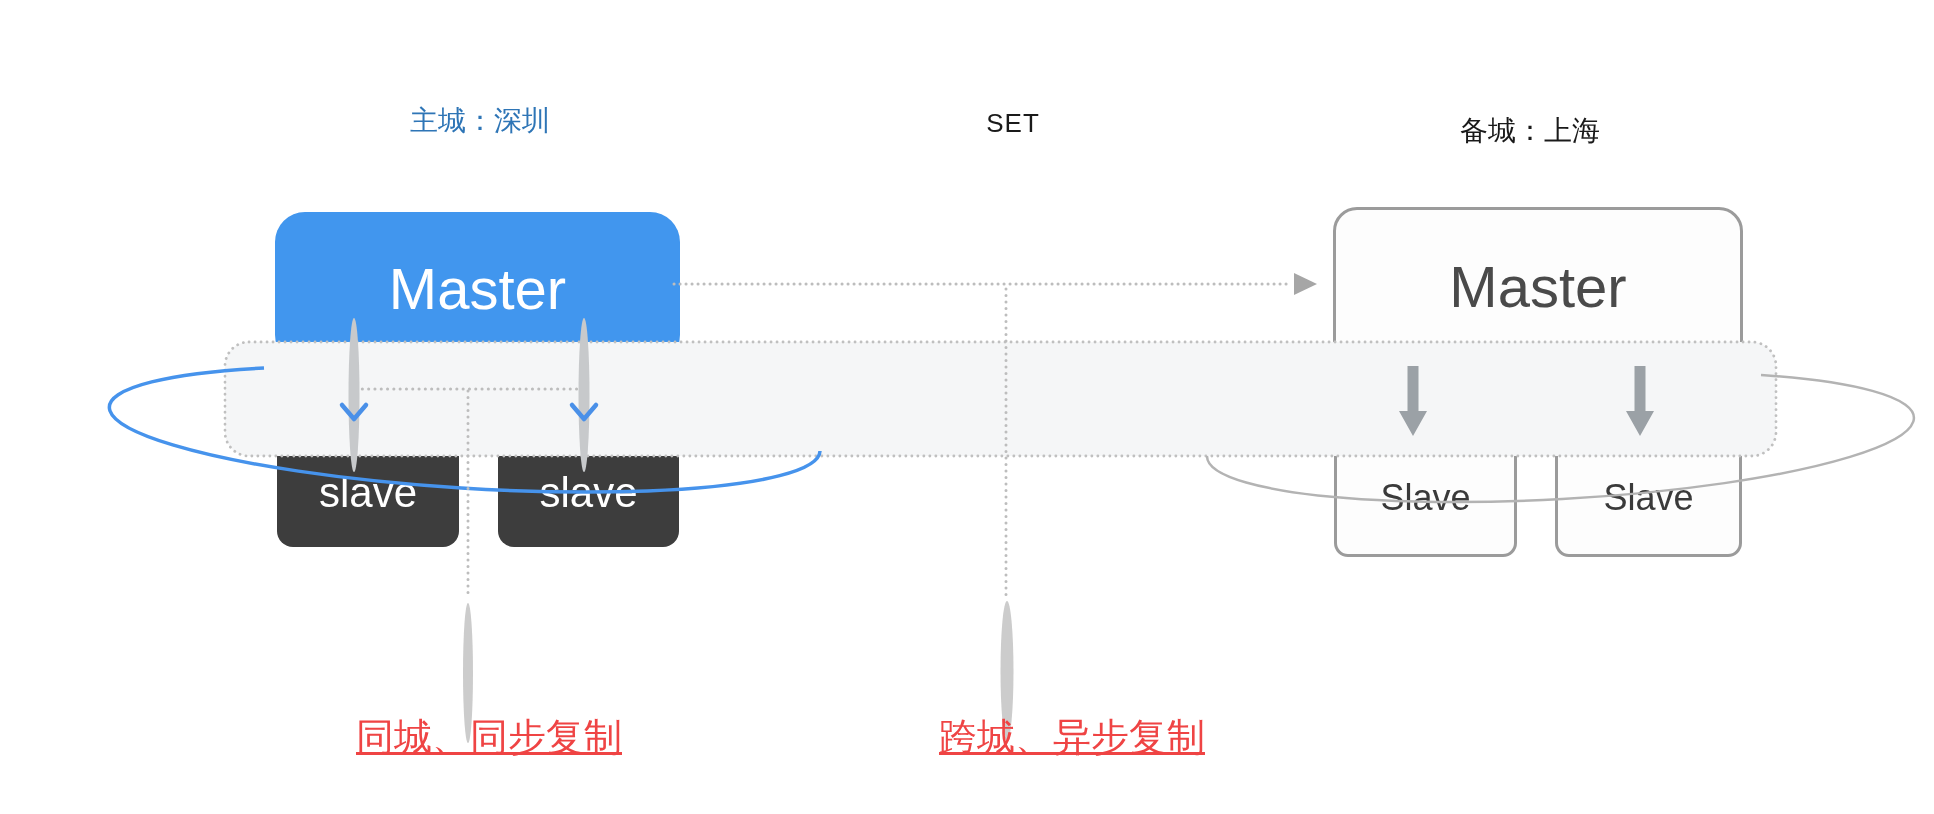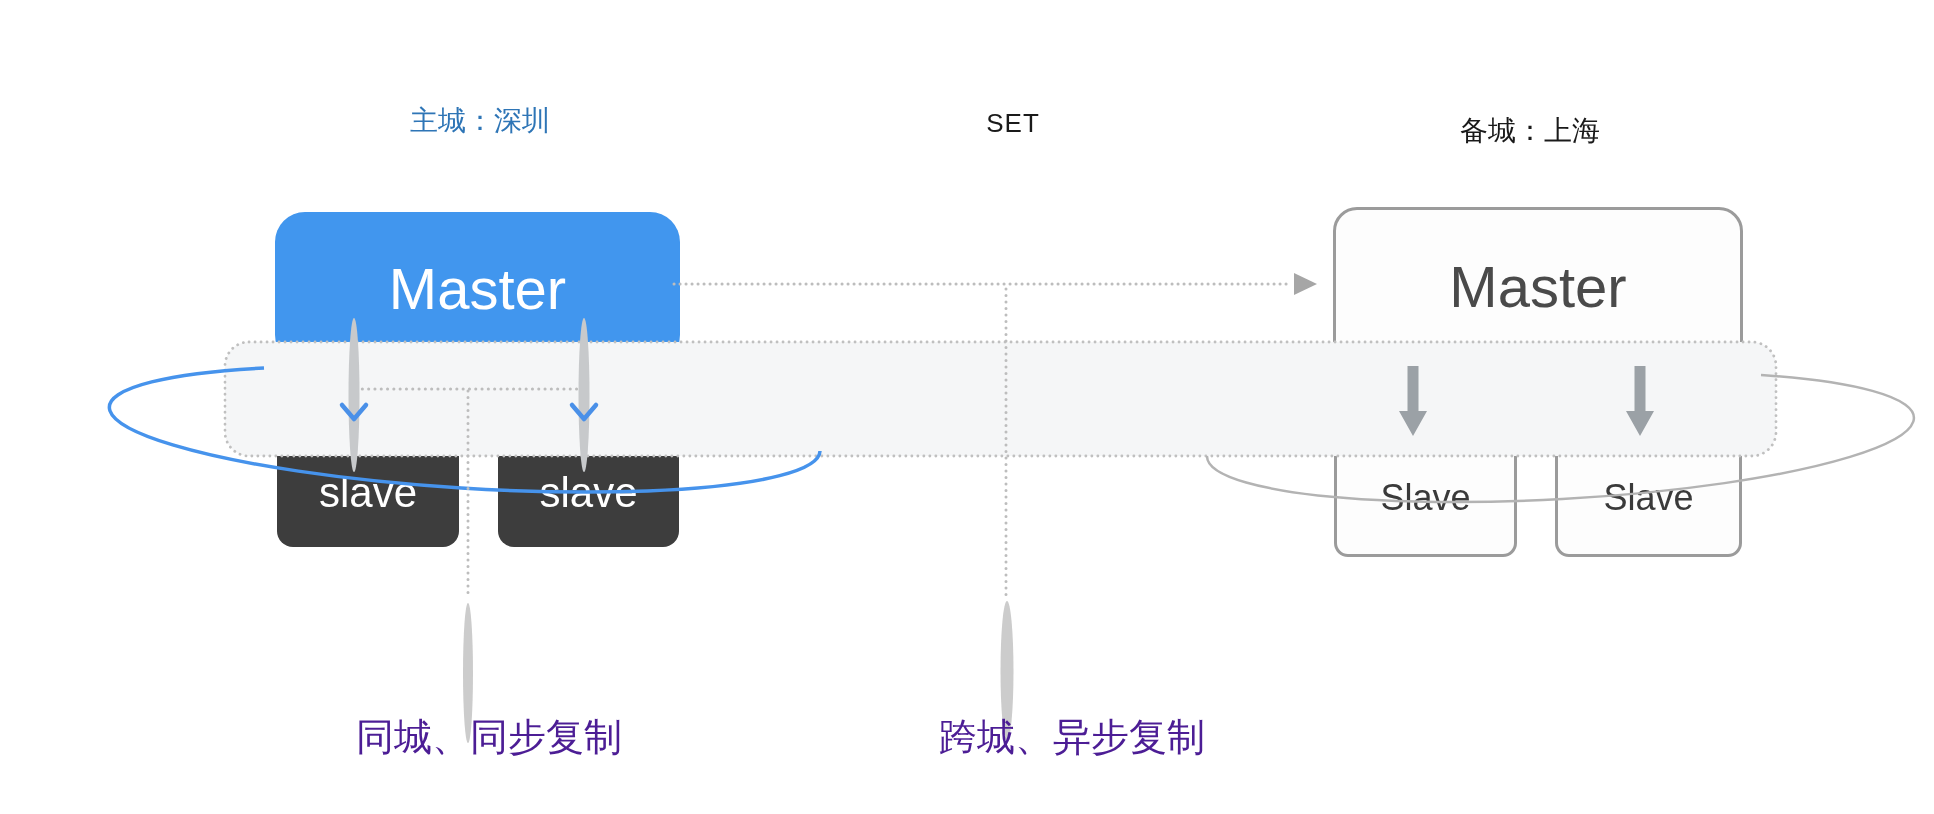--- a/index.html
+++ b/index.html
@@ -38,21 +38,21 @@
   .slave-backup.s2{left:1543px;width:187px;}
   .title{
     position:absolute;transform:translateX(-50%);white-space:nowrap;
     font-size:28px;color:#1a1a1a;z-index:4;
   }
   .title.primary-city{left:480px;top:102px;color:#2e75b6;}
   .title.set{left:1013px;top:108px;font-size:26px;letter-spacing:1px;}
   .title.backup-city{left:1530px;top:104px;margin-top:8px;}
   .caption{
     position:absolute;transform:translateX(-50%);white-space:nowrap;
-    font-size:38px;color:#4c1d95;z-index:4;
+    font-size:38px;color:#ef4444;z-index:4;text-decoration:underline;
   }
   .caption.same-city{left:489px;top:712px;}
   .caption.cross-city{left:1072px;top:712px;}
 </style>
 </head>
 <body>
 
 <div class="stage">
 
   <svg class="layer" id="bg-layer">

